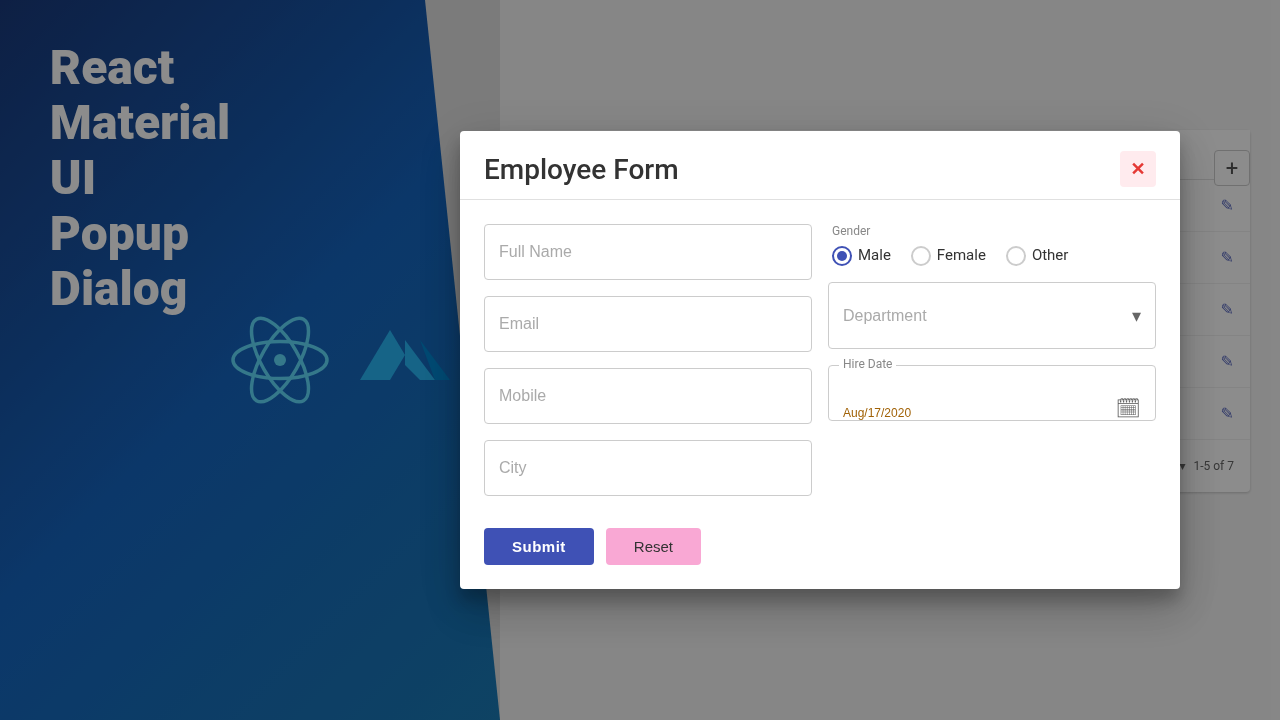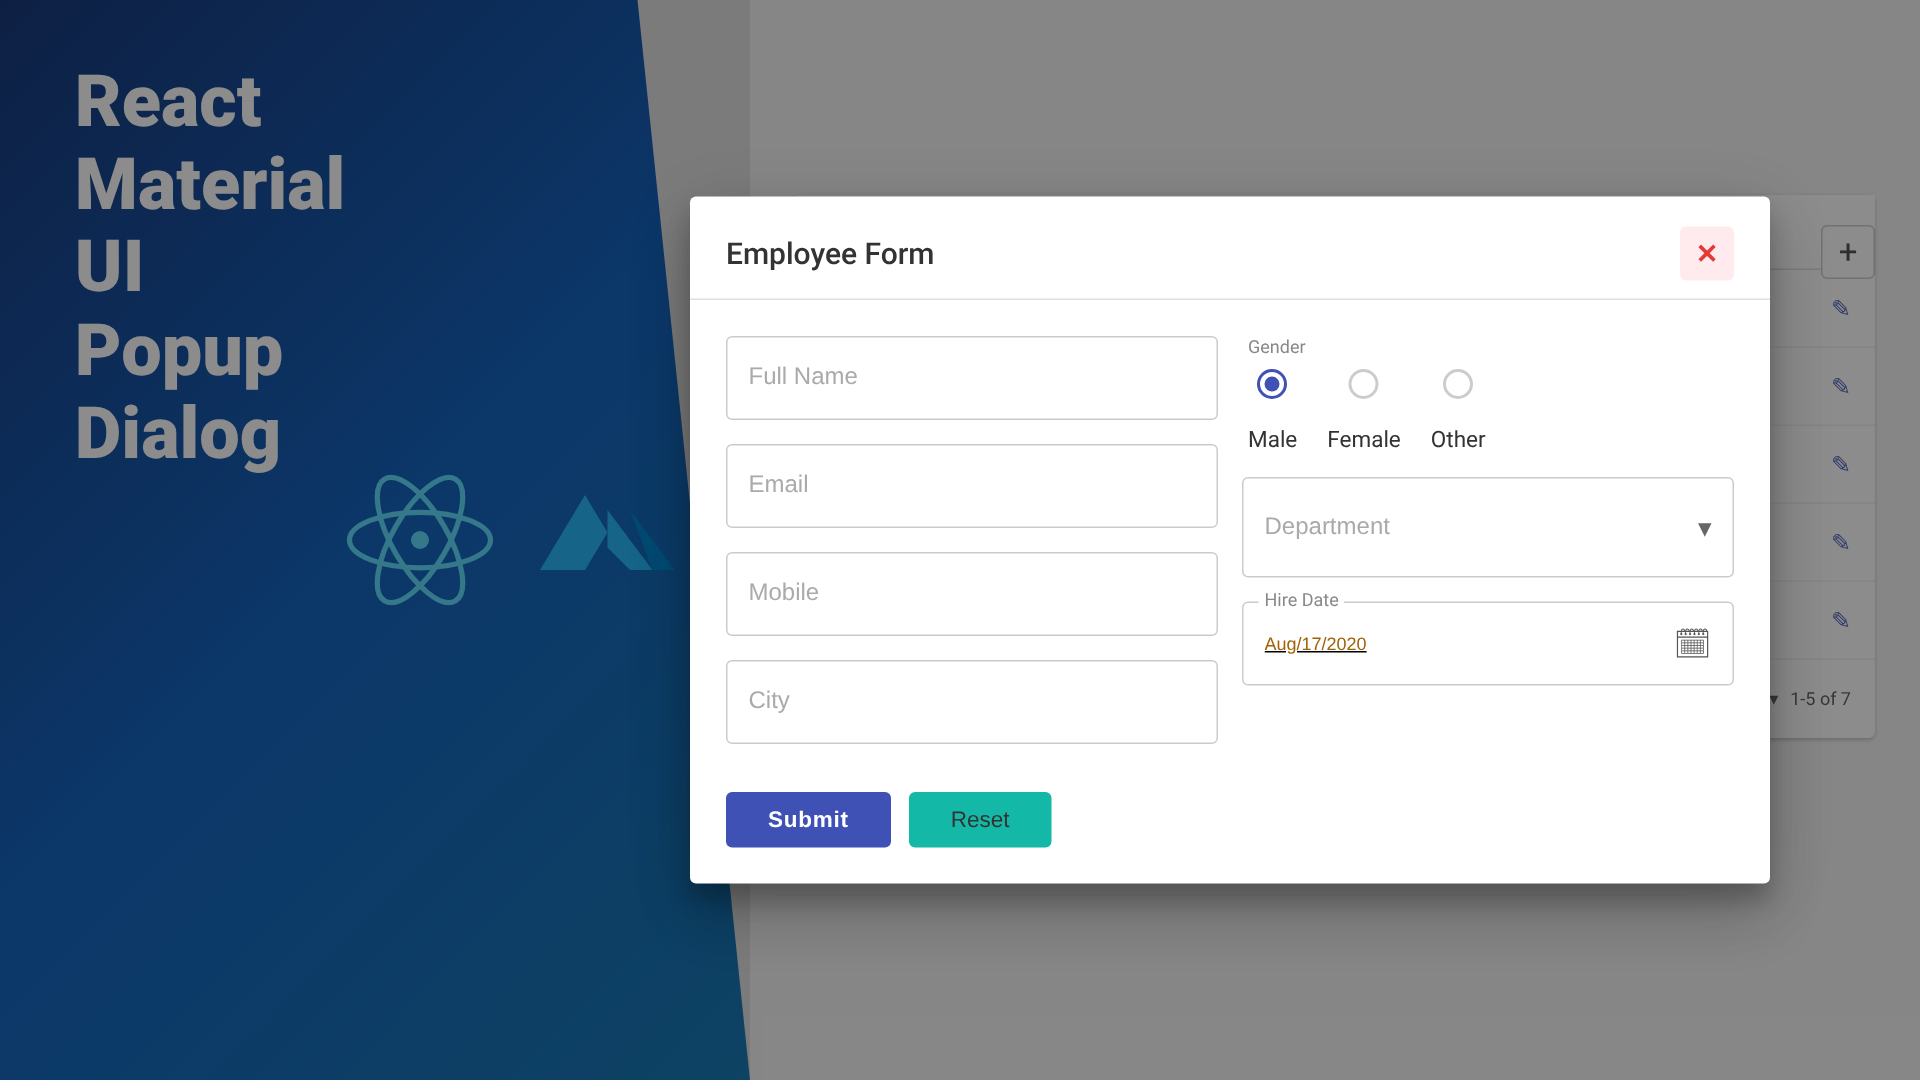--- a/index.html
+++ b/index.html
@@ -150,21 +150,21 @@
 
     .dialog-header {
       display: flex;
       align-items: center;
       justify-content: space-between;
       padding: 20px 24px 12px 24px;
       border-bottom: 1px solid #e0e0e0;
     }
 
     .dialog-title {
-      font-size: 20px;
+      font-size: 28px;
       font-weight: 500;
       color: #333;
     }
 
     .close-btn {
       width: 36px;
       height: 36px;
       background: #ffebee;
       border: none;
       border-radius: 4px;
@@ -234,24 +234,23 @@
     }
 
     .radio-group {
       display: flex;
       align-items: center;
       gap: 20px;
     }
 
     .radio-item {
       display: flex;
-      align-items: center;
-      gap: 18px;
-      cursor: pointer;
-      flex-direction: column;
+      align-items: flex-start;
+      gap: 6px;
+      cursor: pointer;
     }
 
     .radio-circle {
       width: 20px;
       height: 20px;
       border-radius: 50%;
       border: 2px solid #ccc;
       display: flex;
       align-items: center;
       justify-content: center;
@@ -306,23 +305,22 @@
       pointer-events: none;
     }
 
     
     .date-field {
       position: relative;
       border: 1px solid #ccc;
       border-radius: 4px;
       height: 56px;
       display: flex;
-      align-items: center;
+      align-items: flex-end;
       padding: 0 14px;
-      text-decoration: underline;
     }
 
     .date-field-label {
       position: absolute;
       top: -9px;
       left: 10px;
       background: white;
       padding: 0 4px;
       font-size: 12px;
       color: #888;
@@ -381,21 +379,21 @@
       border: none;
       border-radius: 4px;
       font-size: 15px;
       font-weight: 600;
       cursor: pointer;
       letter-spacing: 0.5px;
     }
 
     .btn-reset {
       padding: 10px 28px;
-      background: #14b8a6;
+      background: #f9a8d4;
       color: #333;
       border: none;
       border-radius: 4px;
       font-size: 15px;
       font-weight: 500;
       cursor: pointer;
     }
 
     
     .add-btn {

